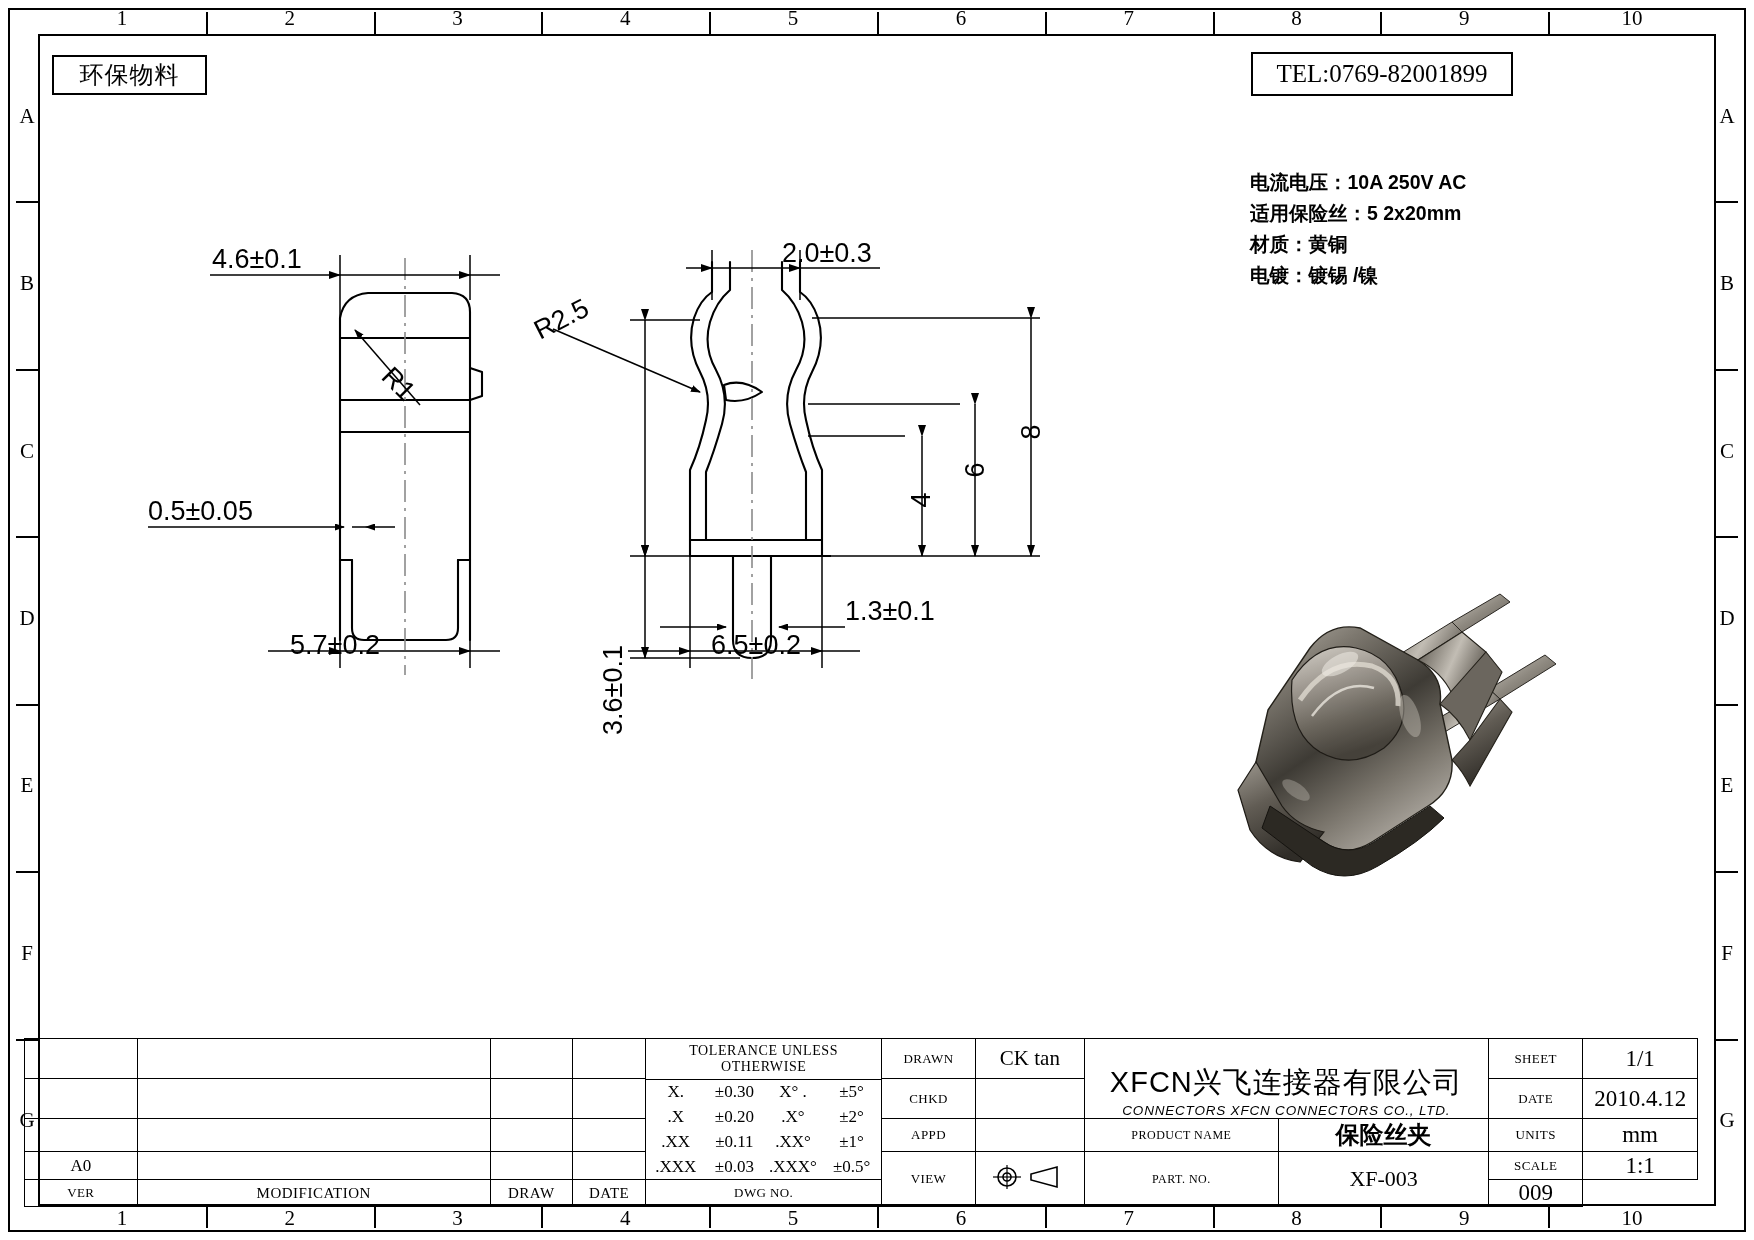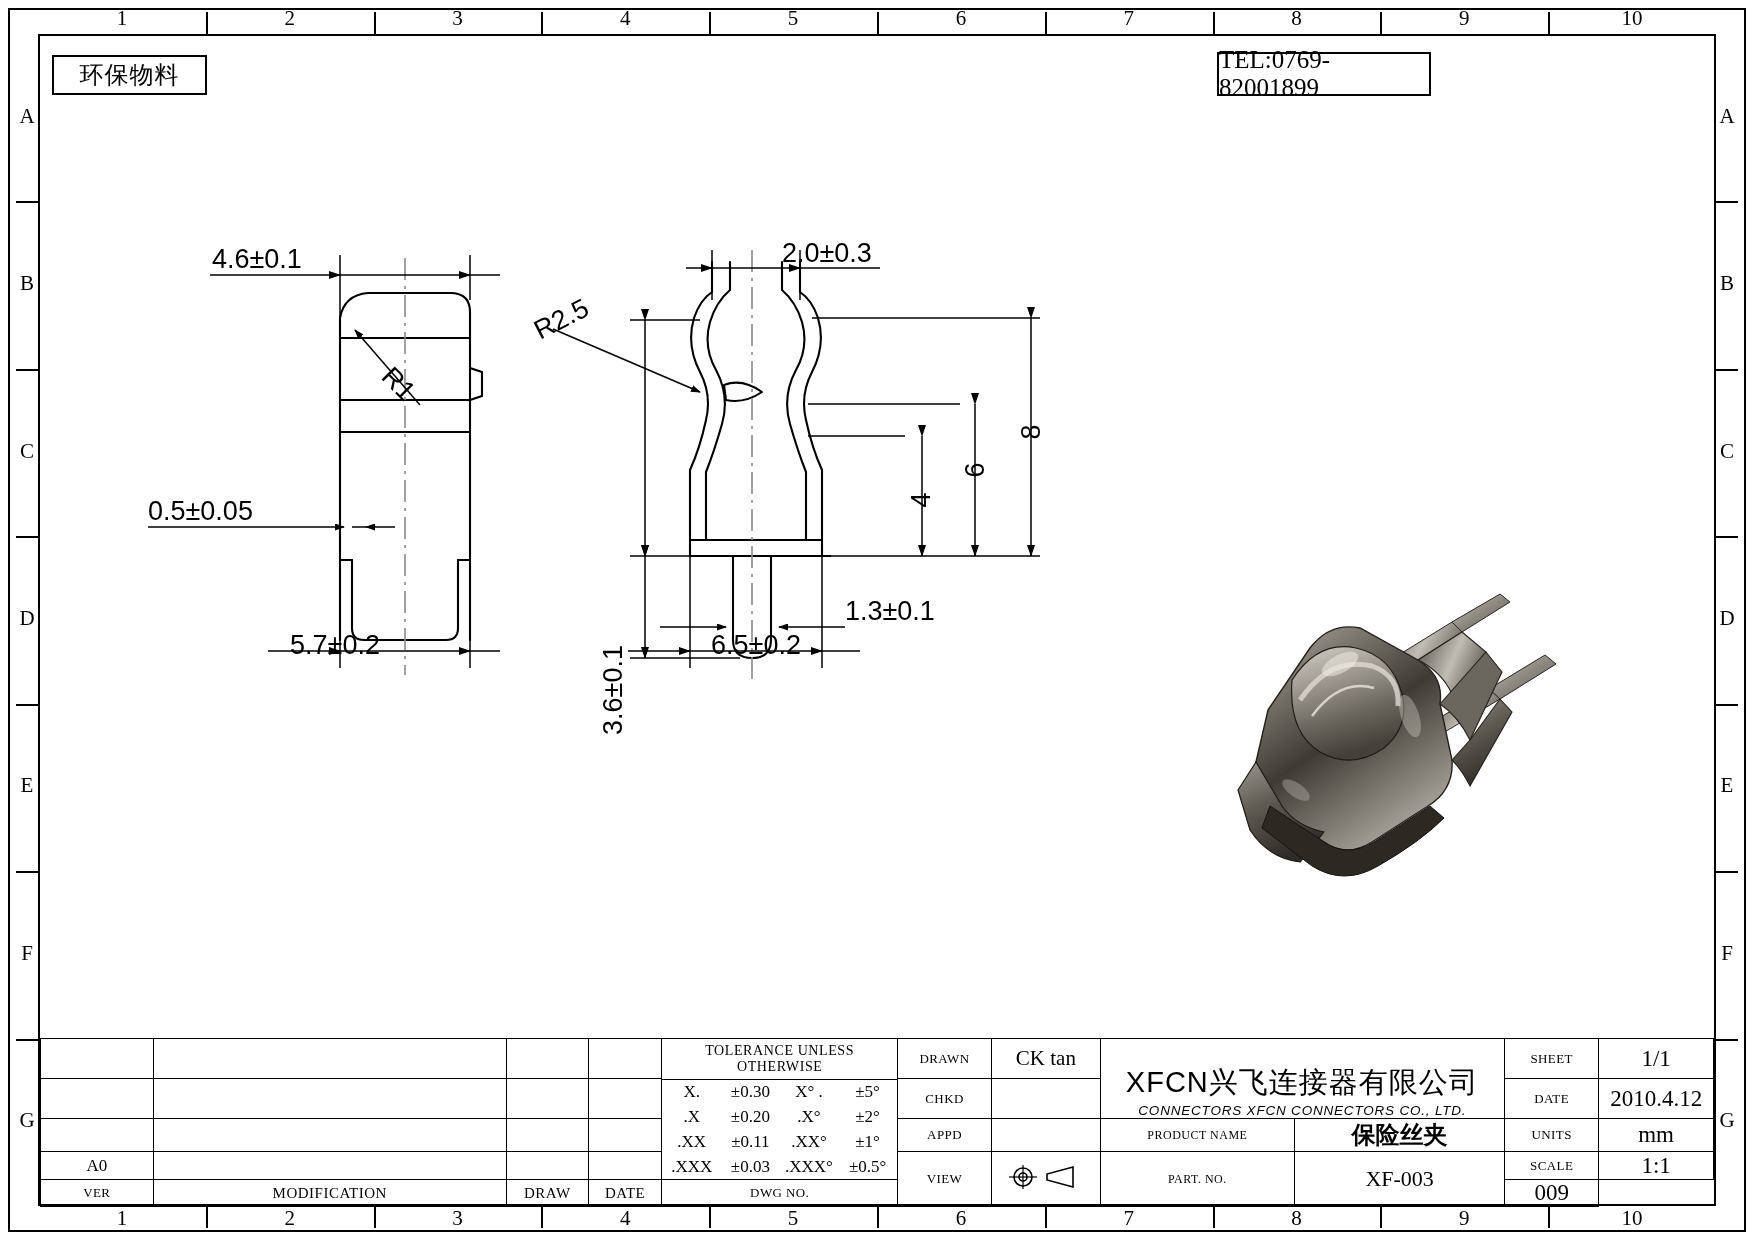--- a/index.html
+++ b/index.html
@@ -11,32 +11,32 @@
   .outer-border{position:absolute;left:8px;top:8px;width:1738px;height:1224px;border:2px solid #000;box-sizing:border-box;}
   .inner-border{position:absolute;left:38px;top:34px;width:1678px;height:1172px;border:2px solid #000;box-sizing:border-box;}
 
   .zone-num{position:absolute;font-family:"Liberation Serif",serif;font-size:21px;text-align:center;width:40px;}
   .zone-letter{position:absolute;font-family:"Liberation Serif",serif;font-size:21px;text-align:center;width:30px;}
   .tick{position:absolute;background:#000;}
 
   
   .eco-box{position:absolute;left:52px;top:55px;width:155px;height:40px;border:2px solid #000;box-sizing:border-box;
            display:flex;align-items:center;justify-content:center;font-size:24px;letter-spacing:1px;}
-  .tel-box{position:absolute;left:1217px;top:52px;width:214px;height:44px;border:2px solid #000;box-sizing:border-box;
+  .tel-box{position:absolute;left:1251px;top:52px;width:262px;height:44px;border:2px solid #000;box-sizing:border-box;
            display:flex;align-items:center;justify-content:center;font-family:"Liberation Serif",serif;font-size:25px;}
 
   
   .spec{position:absolute;left:1250px;top:168px;font-size:19.5px;line-height:29px;white-space:nowrap;font-weight:600;}
   .spec div{margin-bottom:2px;}
 
   
   #views{position:absolute;left:0;top:0;width:1754px;height:1240px;pointer-events:none;}
 
   
-  .tb{position:absolute;left:40px;top:1038px;width:1674px;height:166px;}
+  .tb{position:absolute;left:24px;top:1038px;width:1674px;height:166px;}
   .tb table{border-collapse:collapse;width:100%;height:100%;table-layout:fixed;}
   .tb td{border:1.6px solid #000;font-family:"Liberation Serif",serif;text-align:center;vertical-align:middle;padding:0;}
   .small-cap{font-size:13px;letter-spacing:.4px;}
   .mid-cap{font-size:12px;letter-spacing:.5px;}
   .tol-head{font-size:14px;letter-spacing:.6px;}
   .tol-cell{font-family:"Liberation Sans",sans-serif;font-size:17px;}
   .big-val{font-size:23px;font-family:"Liberation Serif",serif;}
   .company-cjk{font-size:29px;letter-spacing:1px;font-family:"Liberation Sans",sans-serif;margin-top:24px;}
   .company-en{font-size:13.5px;letter-spacing:.8px;font-family:"Liberation Sans",sans-serif;font-style:italic;}
   .prodname{font-size:24px;font-weight:bold;}
@@ -125,20 +125,26 @@
     </div>
 
   <div class="eco-box">
     <span>环保物料</span>
   </div>
 
   <div class="tel-box">
     <span>TEL:0769-82001899</span>
   </div>
 
+  <div class="spec" id="spec-list">
+      <div>电流电压：10A 250V AC</div>
+      <div>适用保险丝：5 2x20mm</div>
+      <div>材质：黄铜</div>
+      <div>电镀：镀锡 /镍</div>
+    </div>
 
   <svg id="views" viewBox="0 0 1754 1240">
     <defs>
       <marker id="arr" markerWidth="12" markerHeight="8" refX="11" refY="4" orient="auto" markerUnits="userSpaceOnUse">
         <path d="M0,0 L12,4 L0,8 z" fill="#000"></path>
       </marker>
       <marker id="arrS" markerWidth="10" markerHeight="7" refX="9" refY="3.5" orient="auto" markerUnits="userSpaceOnUse">
         <path d="M0,0 L10,3.5 L0,7 z" fill="#000"></path>
       </marker>
 

